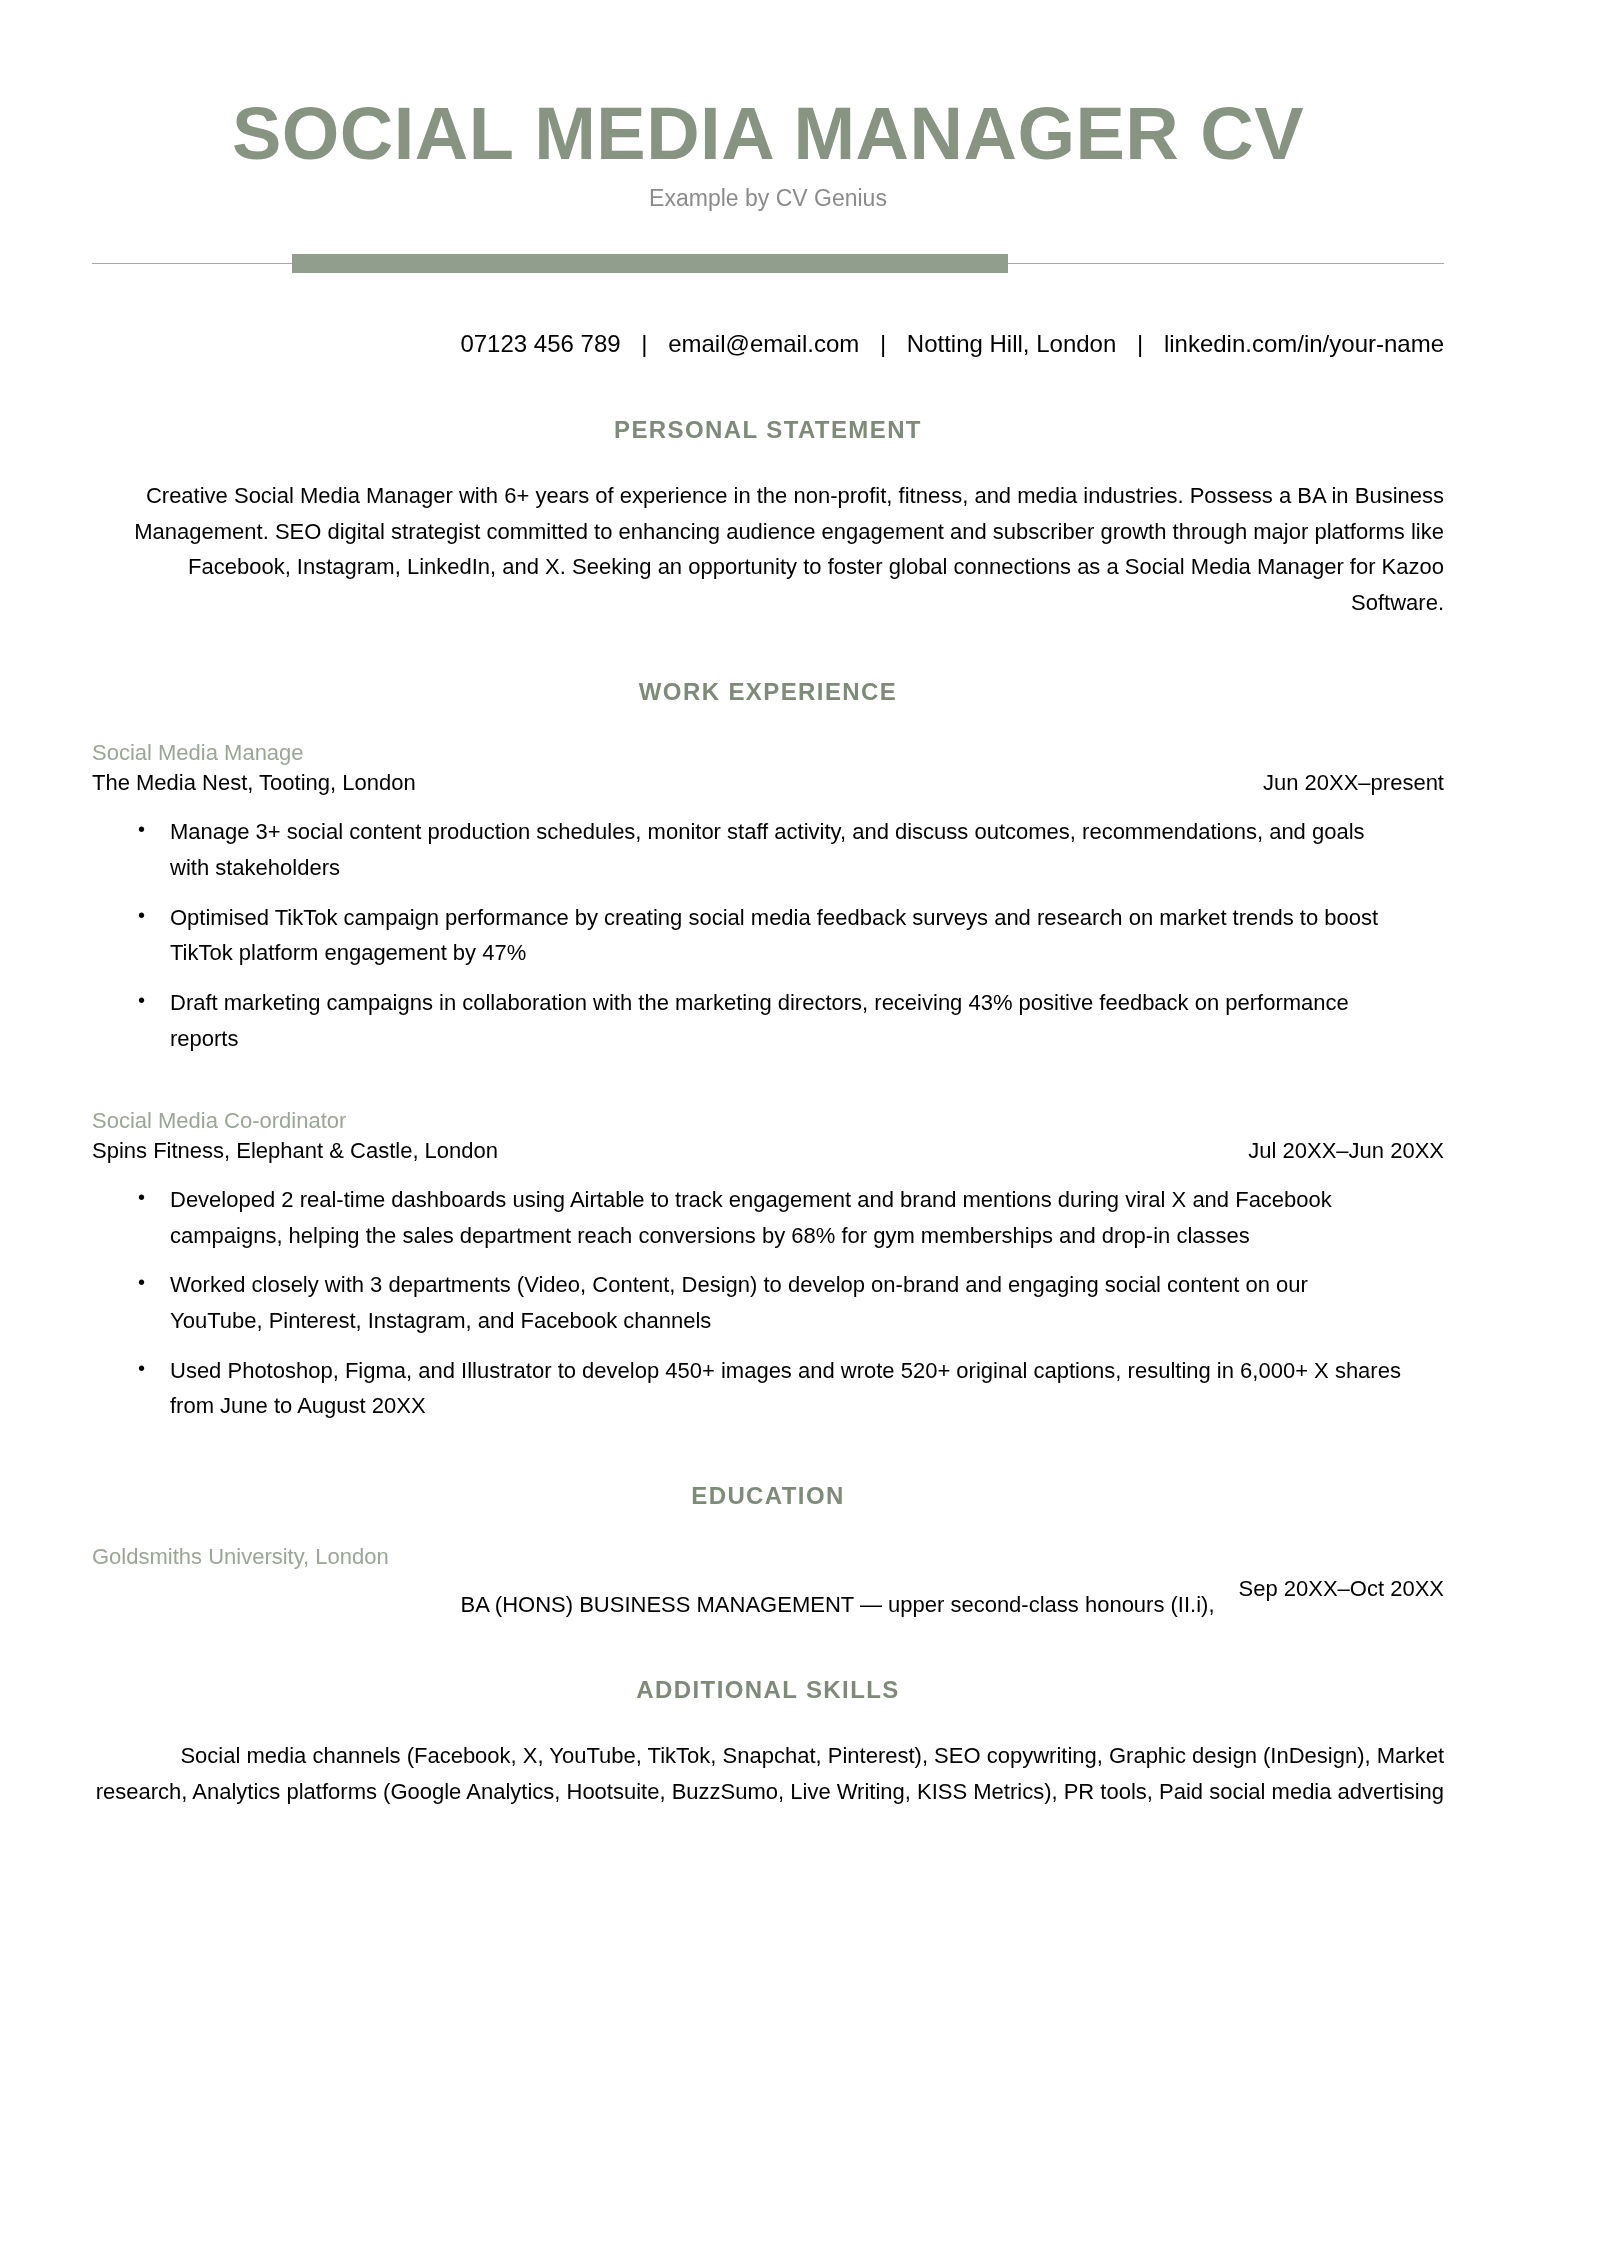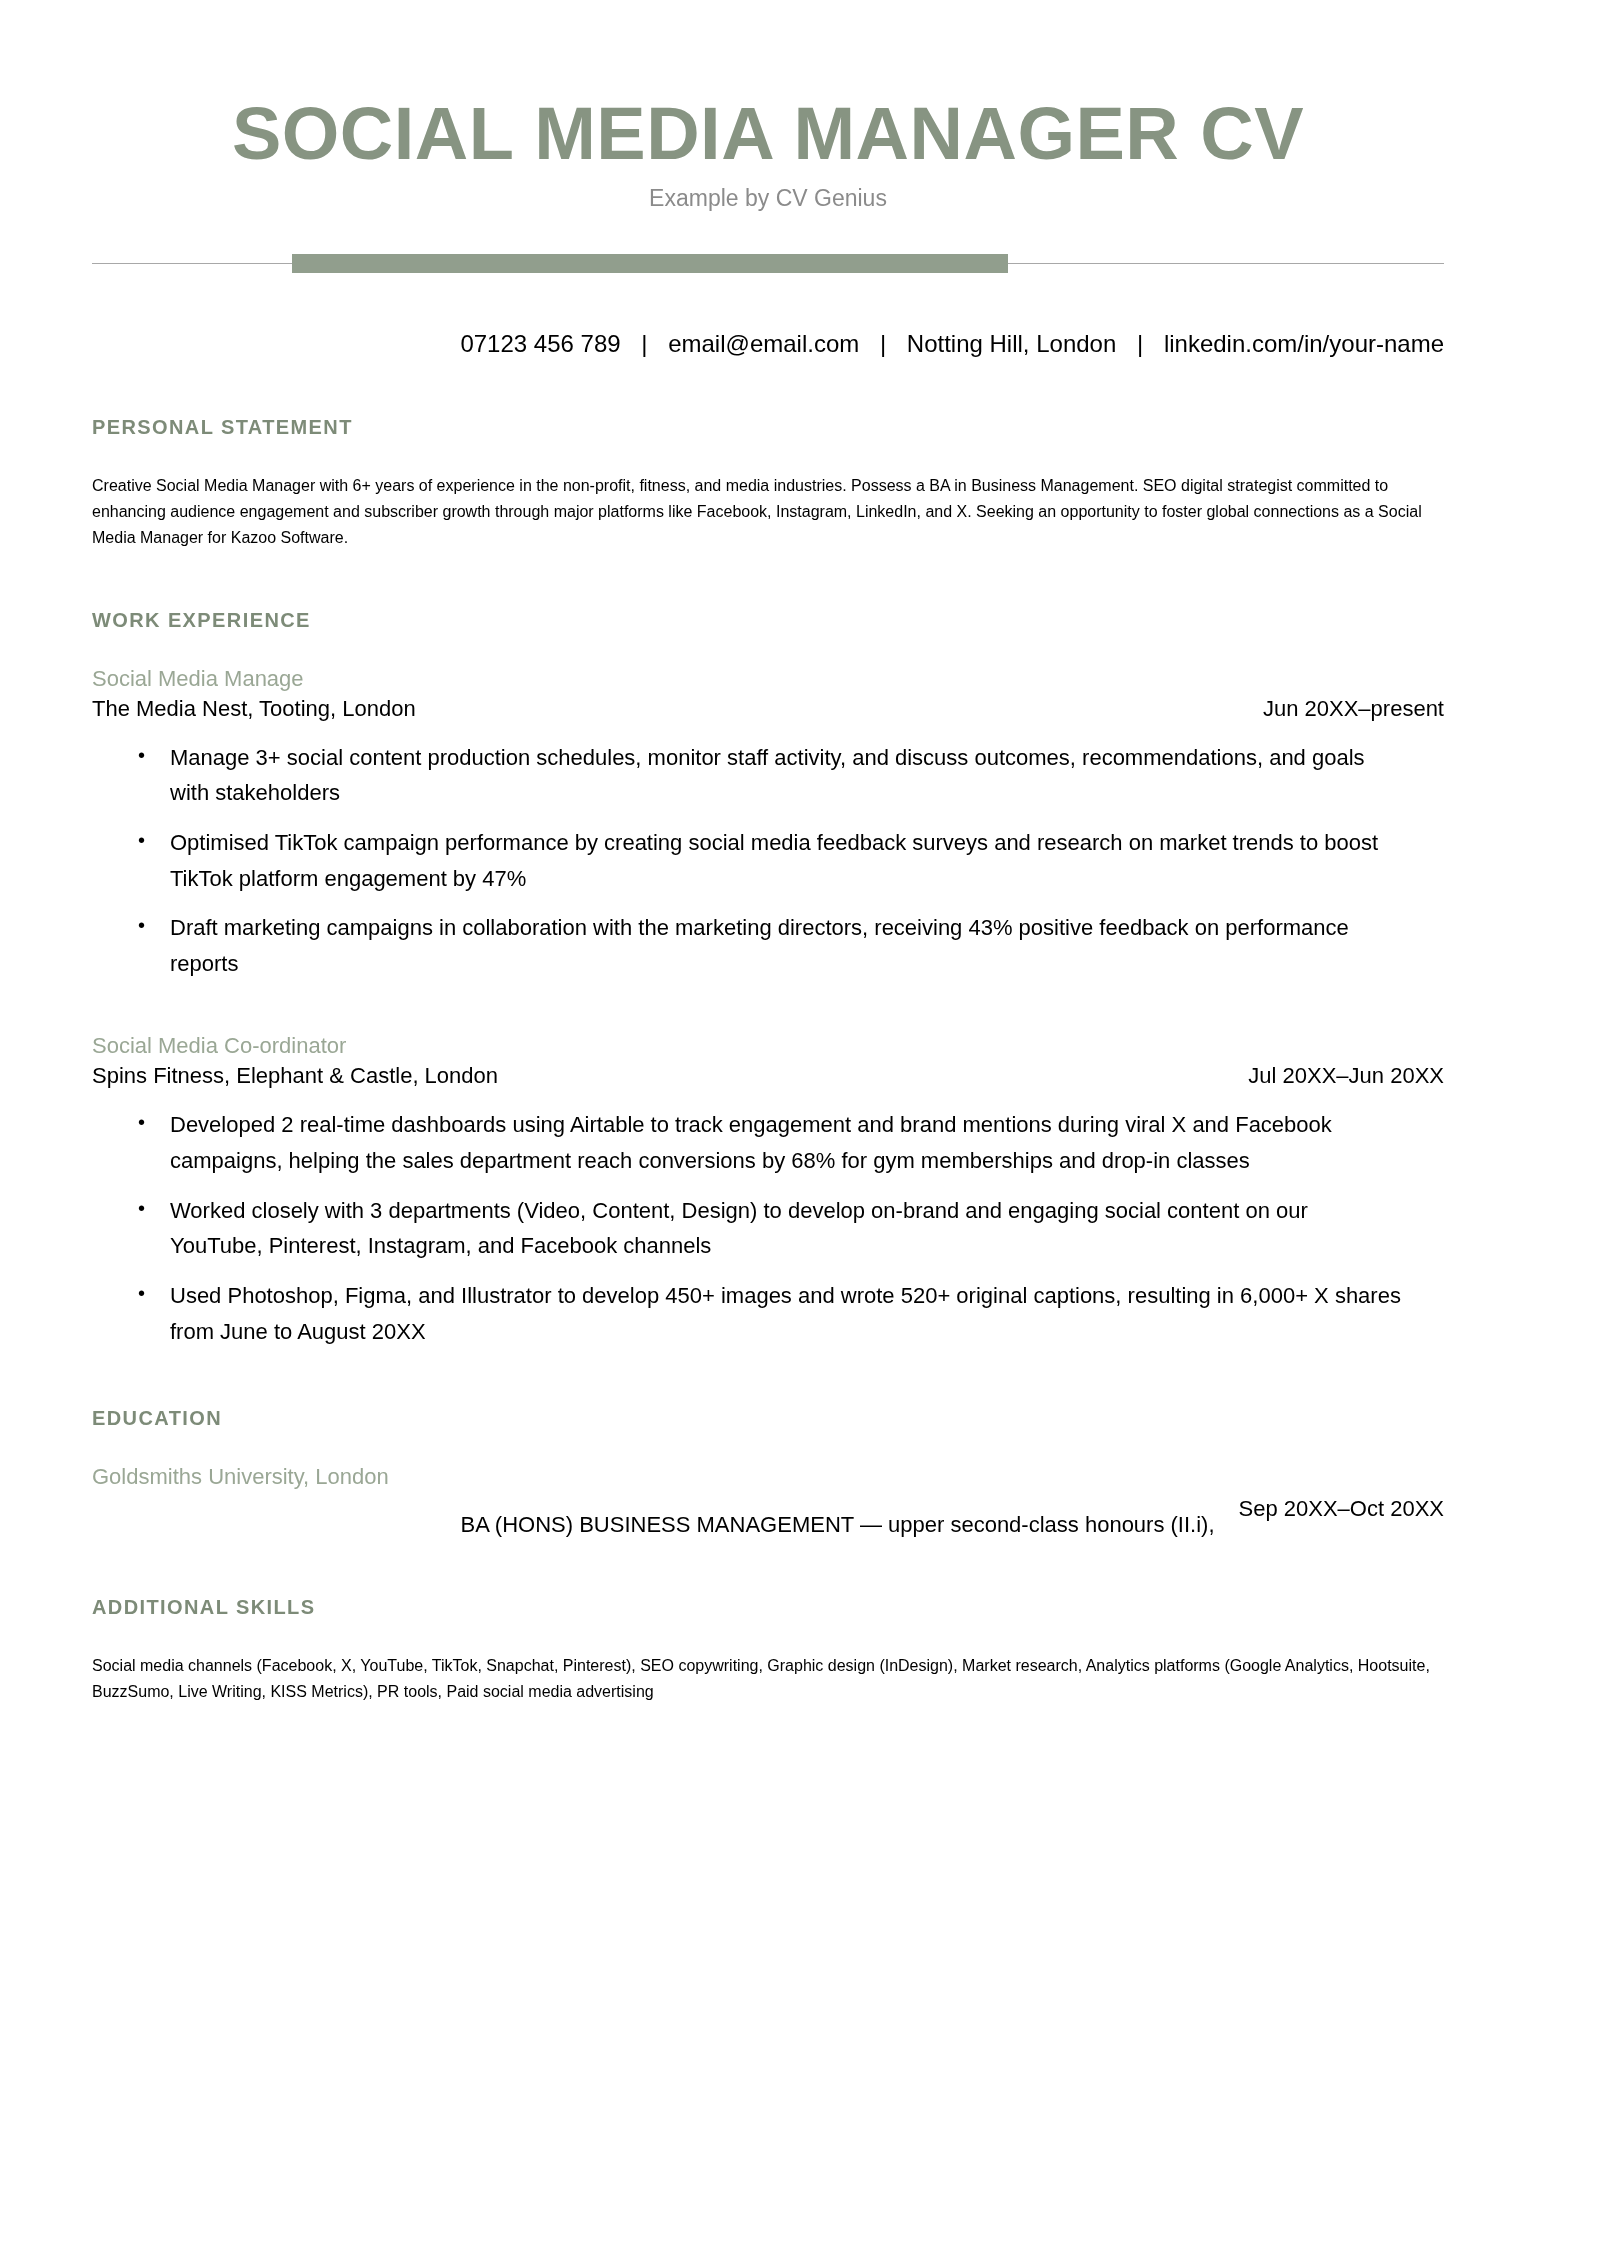--- a/index.html
+++ b/index.html
@@ -80,32 +80,34 @@
     display: inline-block;
     padding: 0 14px;
     color: #000000;
   }
 
   
   .section {
     margin-top: 58px;
   }
   .section-heading {
-    font-size: 20px;
+    font-size: 24px;
     font-weight: 700;
     color: #7d8b78;
     letter-spacing: 1.4px;
     margin: 0 0 34px 0;
     text-transform: uppercase;
+    text-align: center;
   }
   .body-text {
-    font-size: 16px;
+    font-size: 22px;
     line-height: 1.62;
     color: #000000;
     margin: 0;
+    text-align: right;
   }
 
   
   .entry {
     margin-bottom: 6px;
   }
   .entry + .entry {
     margin-top: 52px;
   }
   .entry-title {

